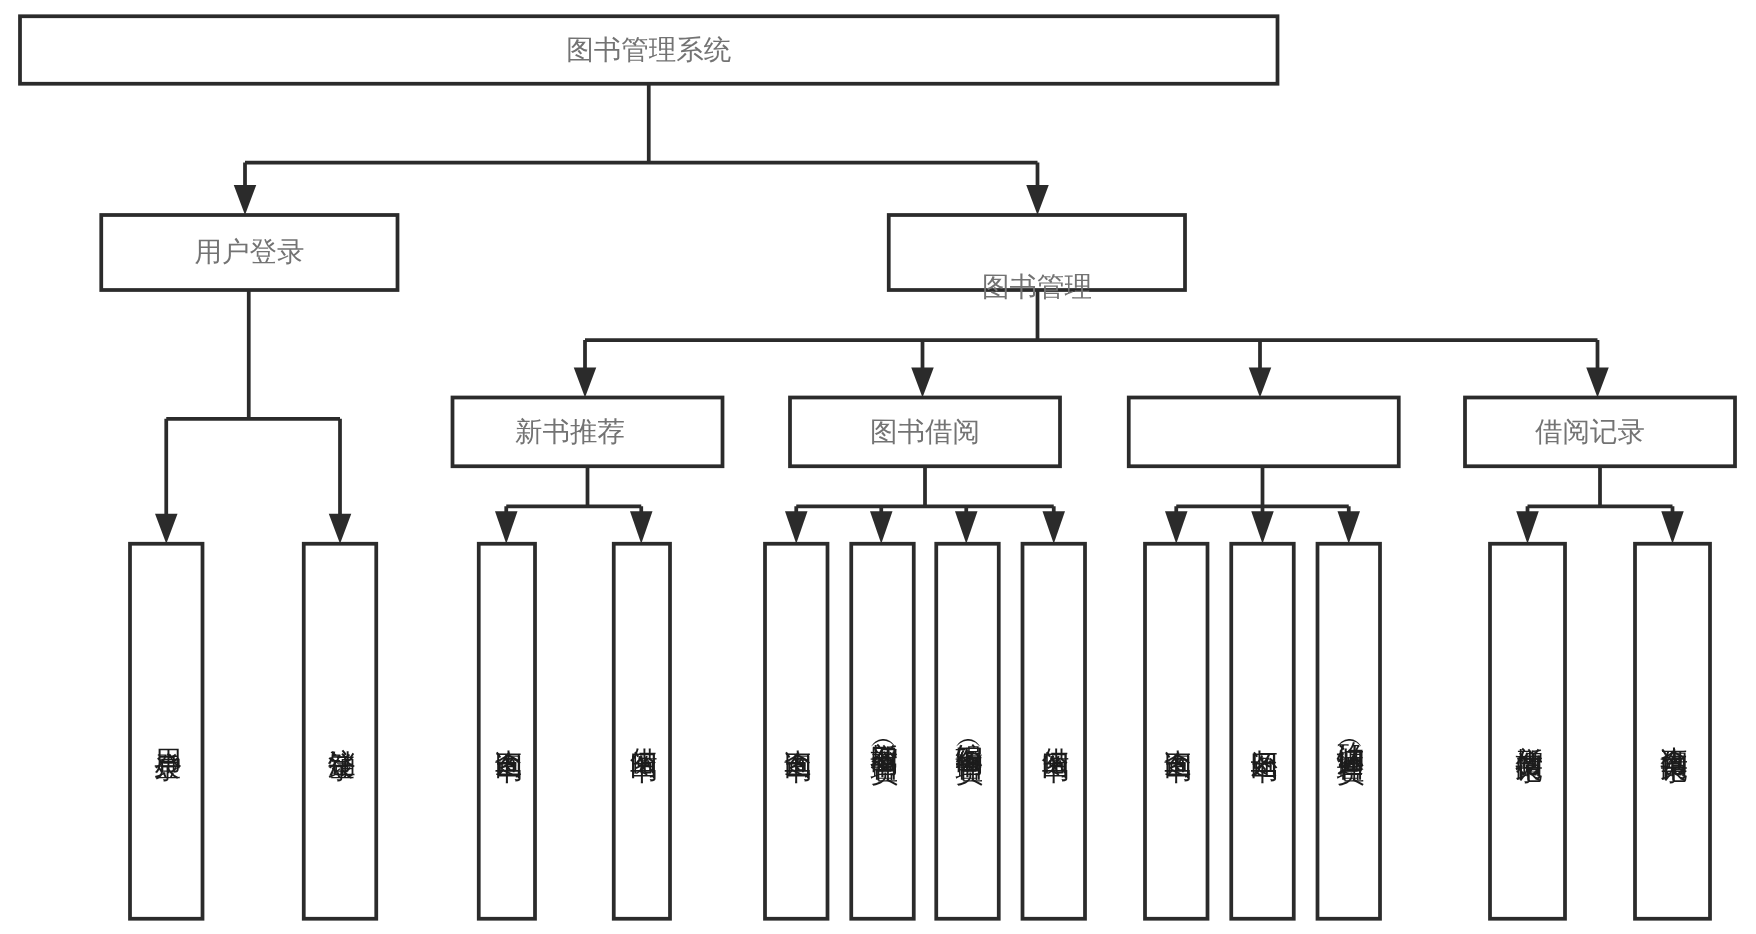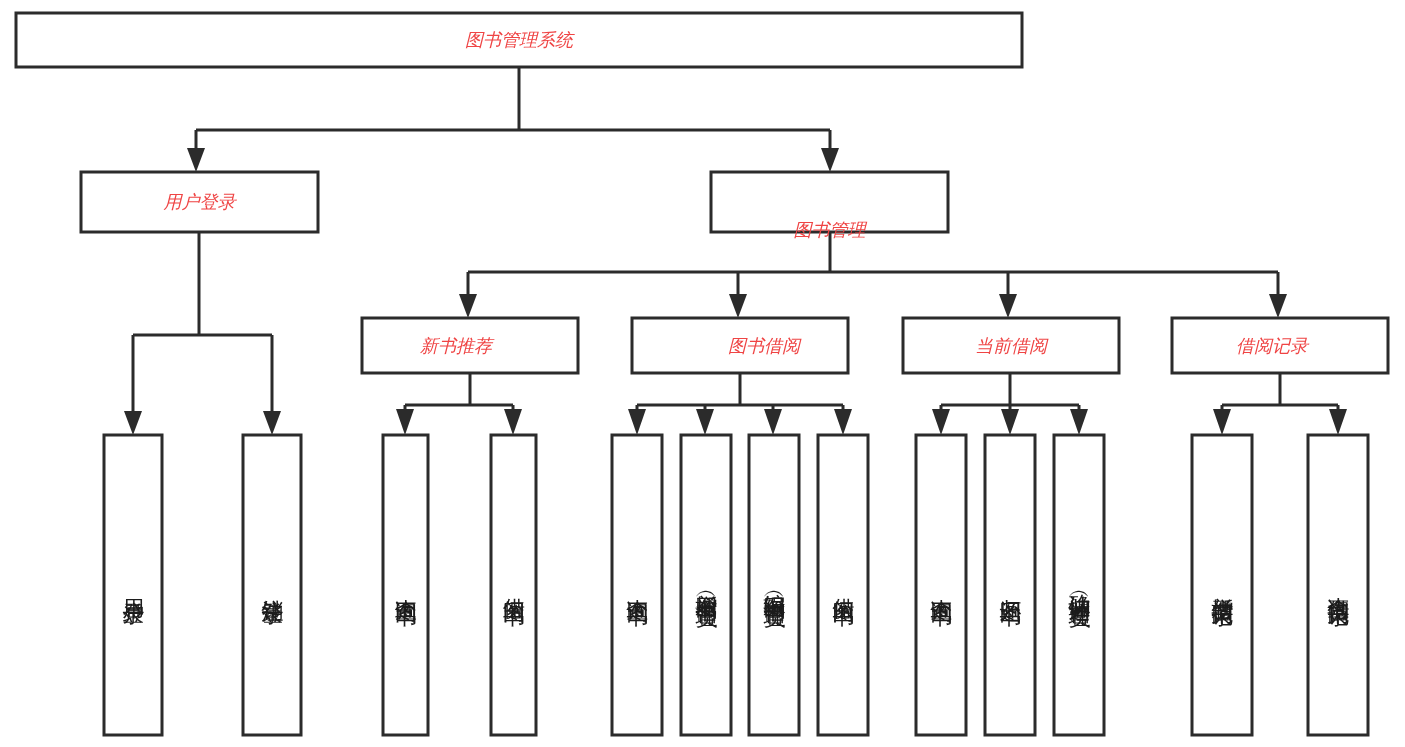--- a/index.html
+++ b/index.html
@@ -55,25 +55,24 @@
     letter-spacing: 2px;
     white-space: nowrap;
     pointer-events: none;
   }
   .hlabel {
     position: absolute;
     display: flex;
     align-items: center;
     justify-content: center;
     font-family: "DejaVu Sans", "Liberation Sans", sans-serif;
-    font-size: 18px;
-    color: #ef4444;
+    font-size: 22px;
+    color: #737373;
     white-space: nowrap;
     pointer-events: none;
-    font-style: italic;
   }
   #watermark {
     position: absolute;
     right: 8px;
     bottom: 4px;
     font-family: "DejaVu Sans", "Liberation Sans", sans-serif;
     font-size: 17px;
     color: #b9b9b9;
     letter-spacing: 0.5px;
     user-select: none;
@@ -179,22 +178,21 @@
       <rect class="node-box" x="1308" y="435" width="60" height="300"></rect>
     </g>
   </svg>
 
   <div class="hlabel" style="left:16px; top:13px; width:1006px; height:54px;">图书管理系统</div>
 
   <div class="hlabel" style="left:81px; top:172px; width:237px; height:60px;">用户登录</div>
   <div class="hlabel" style="left:711px; top:172px; width:237px; height:60px;margin-top:28px;">图书管理</div>
 
   <div class="hlabel" style="left:362px; top:318px; width:188px; height:55px;">新书推荐</div>
-  <div class="hlabel" style="left:632px; top:318px; width:216px; height:55px;padding-left:24px;">图书借阅</div>
-  <div class="hlabel" style="left:903px; top:318px; width:216px; height:55px;">当前借阅</div>
+  <div class="hlabel" style="left:632px; top:318px; width:216px; height:55px;">图书借阅</div>
   <div class="hlabel" style="left:1172px; top:318px; width:200px; height:55px;">借阅记录</div>
 
   <div class="vlabel" style="left:104px; top:435px; width:58px; height:300px;">用户登录</div>
   <div class="vlabel" style="left:243px; top:435px; width:58px; height:300px;">注销登录</div>
 
   <div class="vlabel" style="left:383px; top:435px; width:45px; height:300px;">查询图书</div>
   <div class="vlabel" style="left:491px; top:435px; width:45px; height:300px;">借阅图书</div>
 
   <div class="vlabel" style="left:612px; top:435px; width:50px; height:300px;">查询图书</div>
   <div class="vlabel" style="left:681px; top:435px; width:50px; height:300px;">新增图书（管理员）</div>

